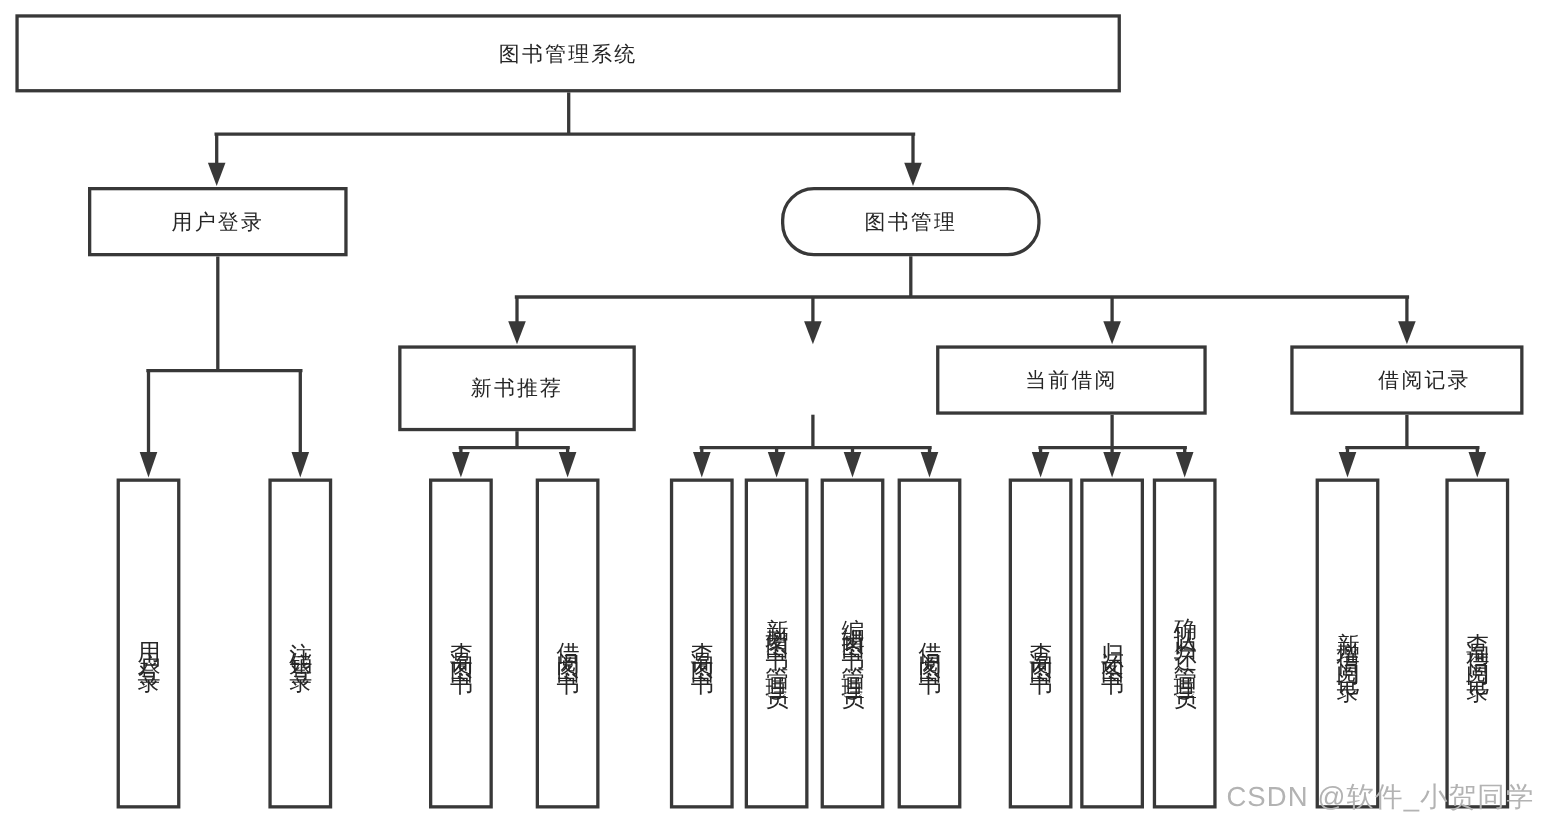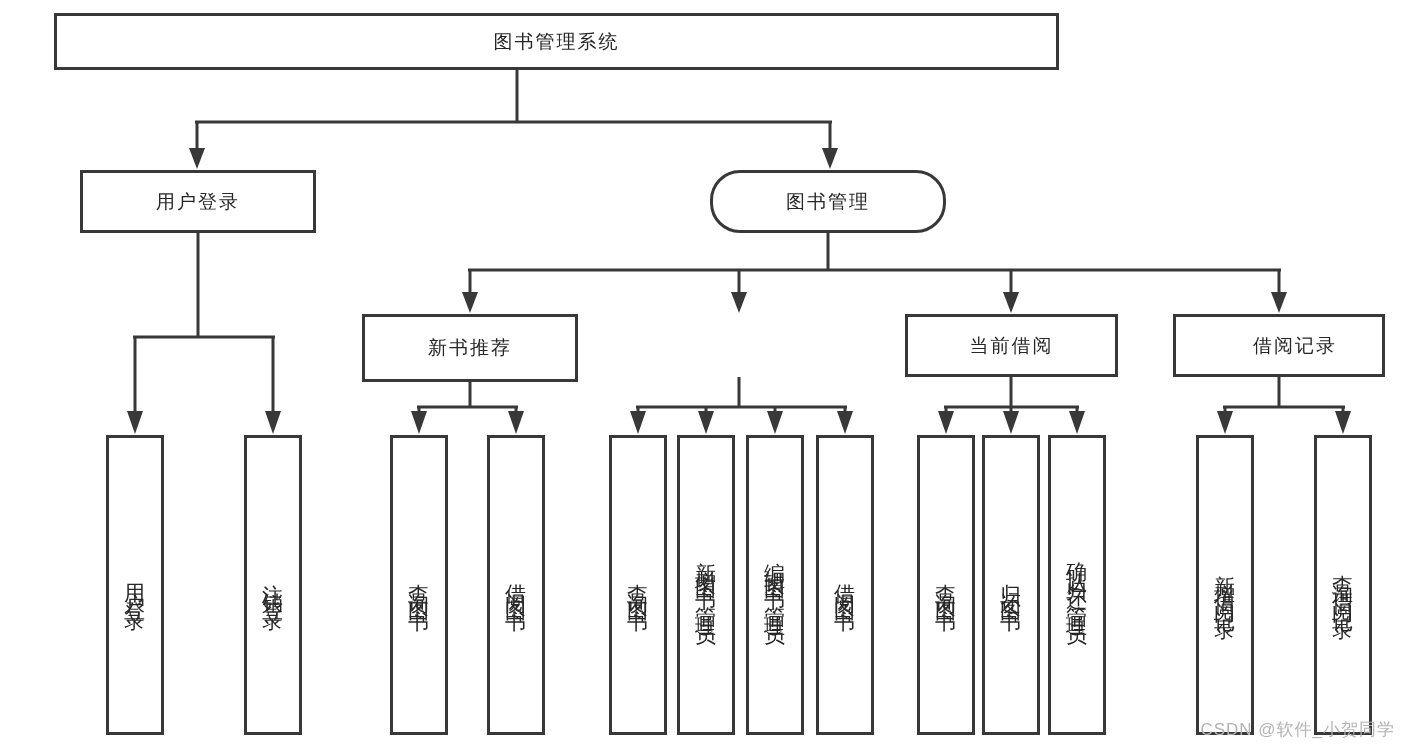--- a/index.html
+++ b/index.html
@@ -30,44 +30,44 @@
   .hbox{font-size:19px;letter-spacing:2px;}
   .vbox{width:58px;top:435px;height:300px;}
   .vtext{
     writing-mode:vertical-rl;
     text-orientation:mixed;
     font-size:21px;
     line-height:1;
     letter-spacing:9px;
   }
   
-  .n-root{left:14px;top:13px;width:1005px;height:57px;margin-left:40px;}
+  .n-root{left:14px;top:13px;width:1005px;height:71px;}
   .n-user-login{left:80px;top:170px;width:236px;height:63px;}
   .n-book-mgmt{left:710px;top:170px;width:236px;height:63px;border-radius:30px;}
-  .n-new-book{left:362px;top:314px;width:216px;height:68px;}
+  .n-new-book{left:362px;top:314px;width:216px;height:78px;}
   .n-borrow{left:633px;top:314px;width:213px;height:63px;}
-  .n-current{left:905px;top:314px;width:213px;height:63px;}
+  .n-current{left:851px;top:314px;width:246px;height:63px;}
   .n-records{left:1173px;top:314px;width:212px;height:63px;padding-left:32px;}
   .l-ul-login{left:106px;}
   .l-ul-logout{left:244px;}
   .l-nb-query{left:390px;}
   .l-nb-borrow{left:487px;}
   .l-bb-query{left:609px;}
   .l-bb-add{left:677px;}
   .l-bb-edit{left:746px;}
   .l-bb-borrow{left:816px;}
   .l-cb-query{left:917px;}
   .l-cb-return{left:982px;}
   .l-cb-confirm{left:1048px;}
   .l-br-add{left:1196px;}
   .l-br-query{left:1314px;}
   .watermark{
     position:absolute;
     right:10px;bottom:6px;
-    font-size:17px;
+    font-size:25px;
     color:var(--watermark);
     letter-spacing:1px;
     pointer-events:none;
     text-align:right;
   }
 </style>
 </head>
 <body>
 
 <div class="canvas">

